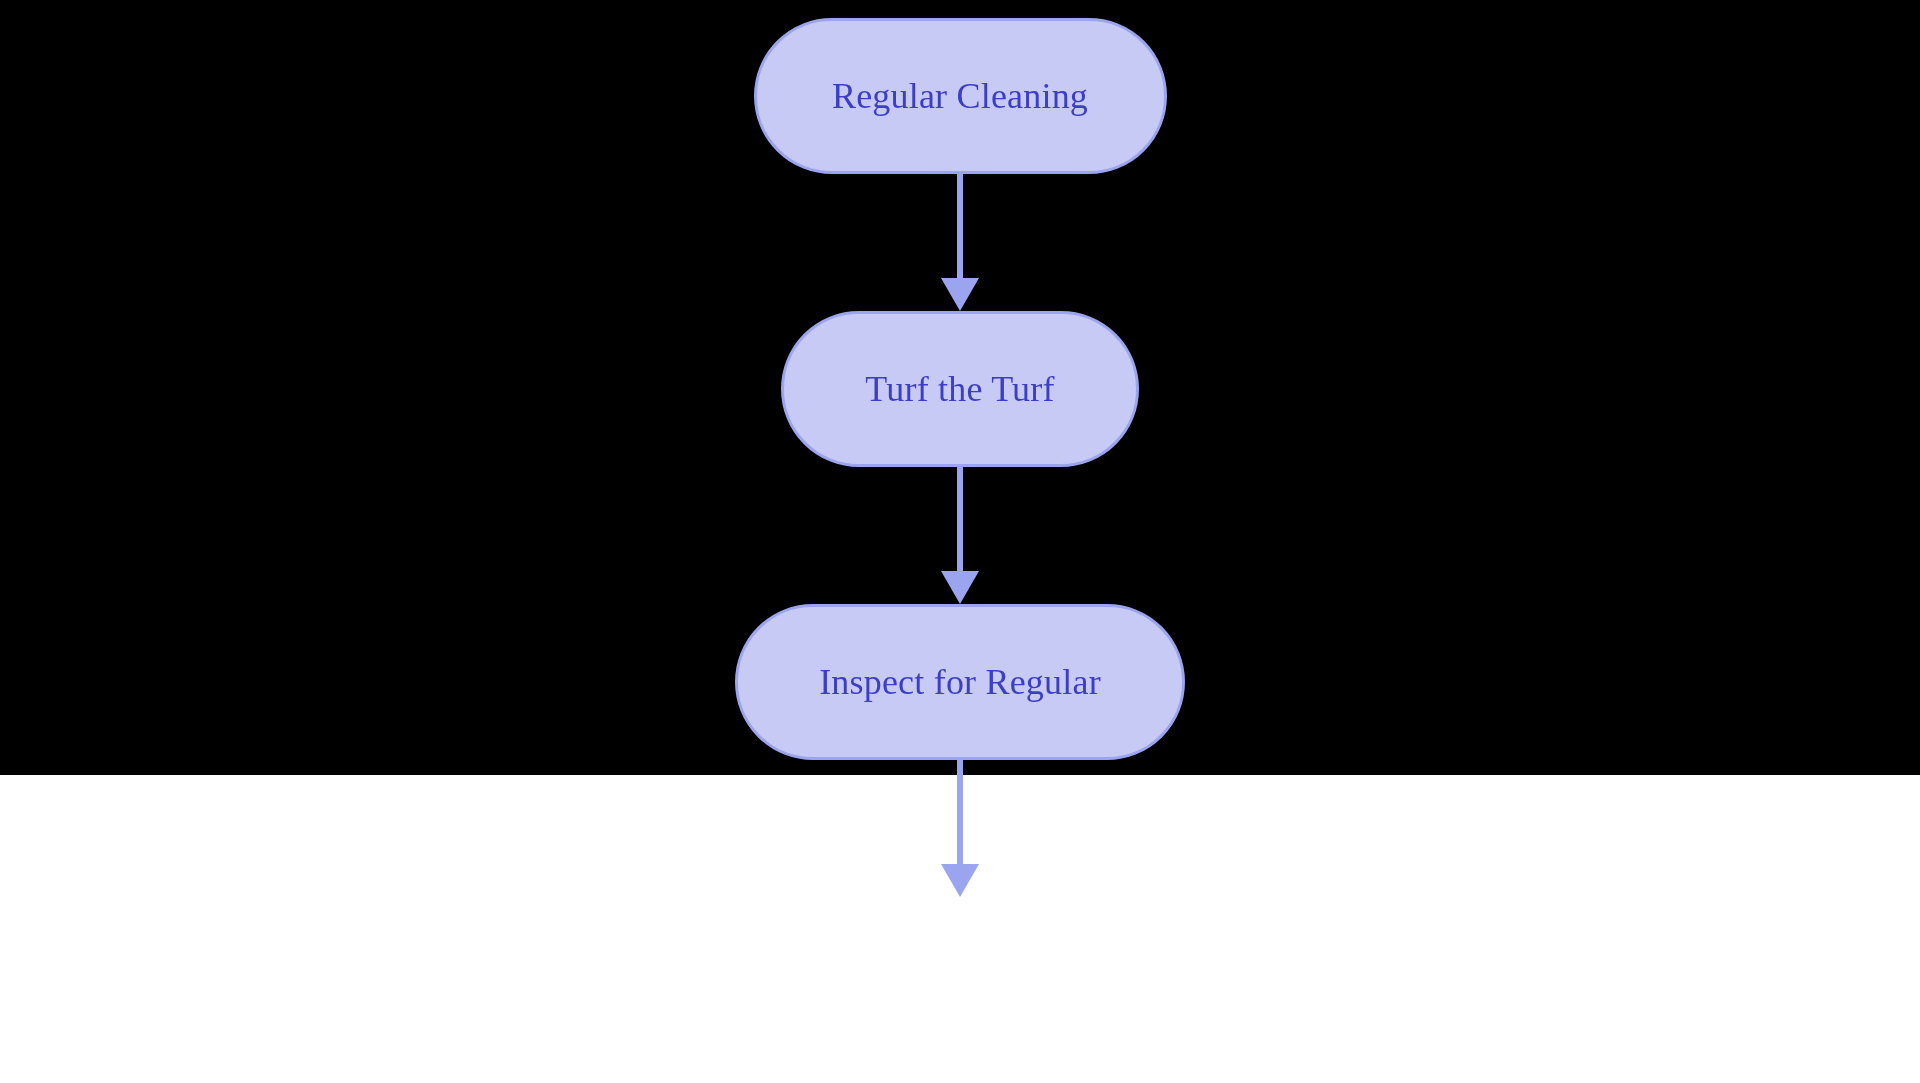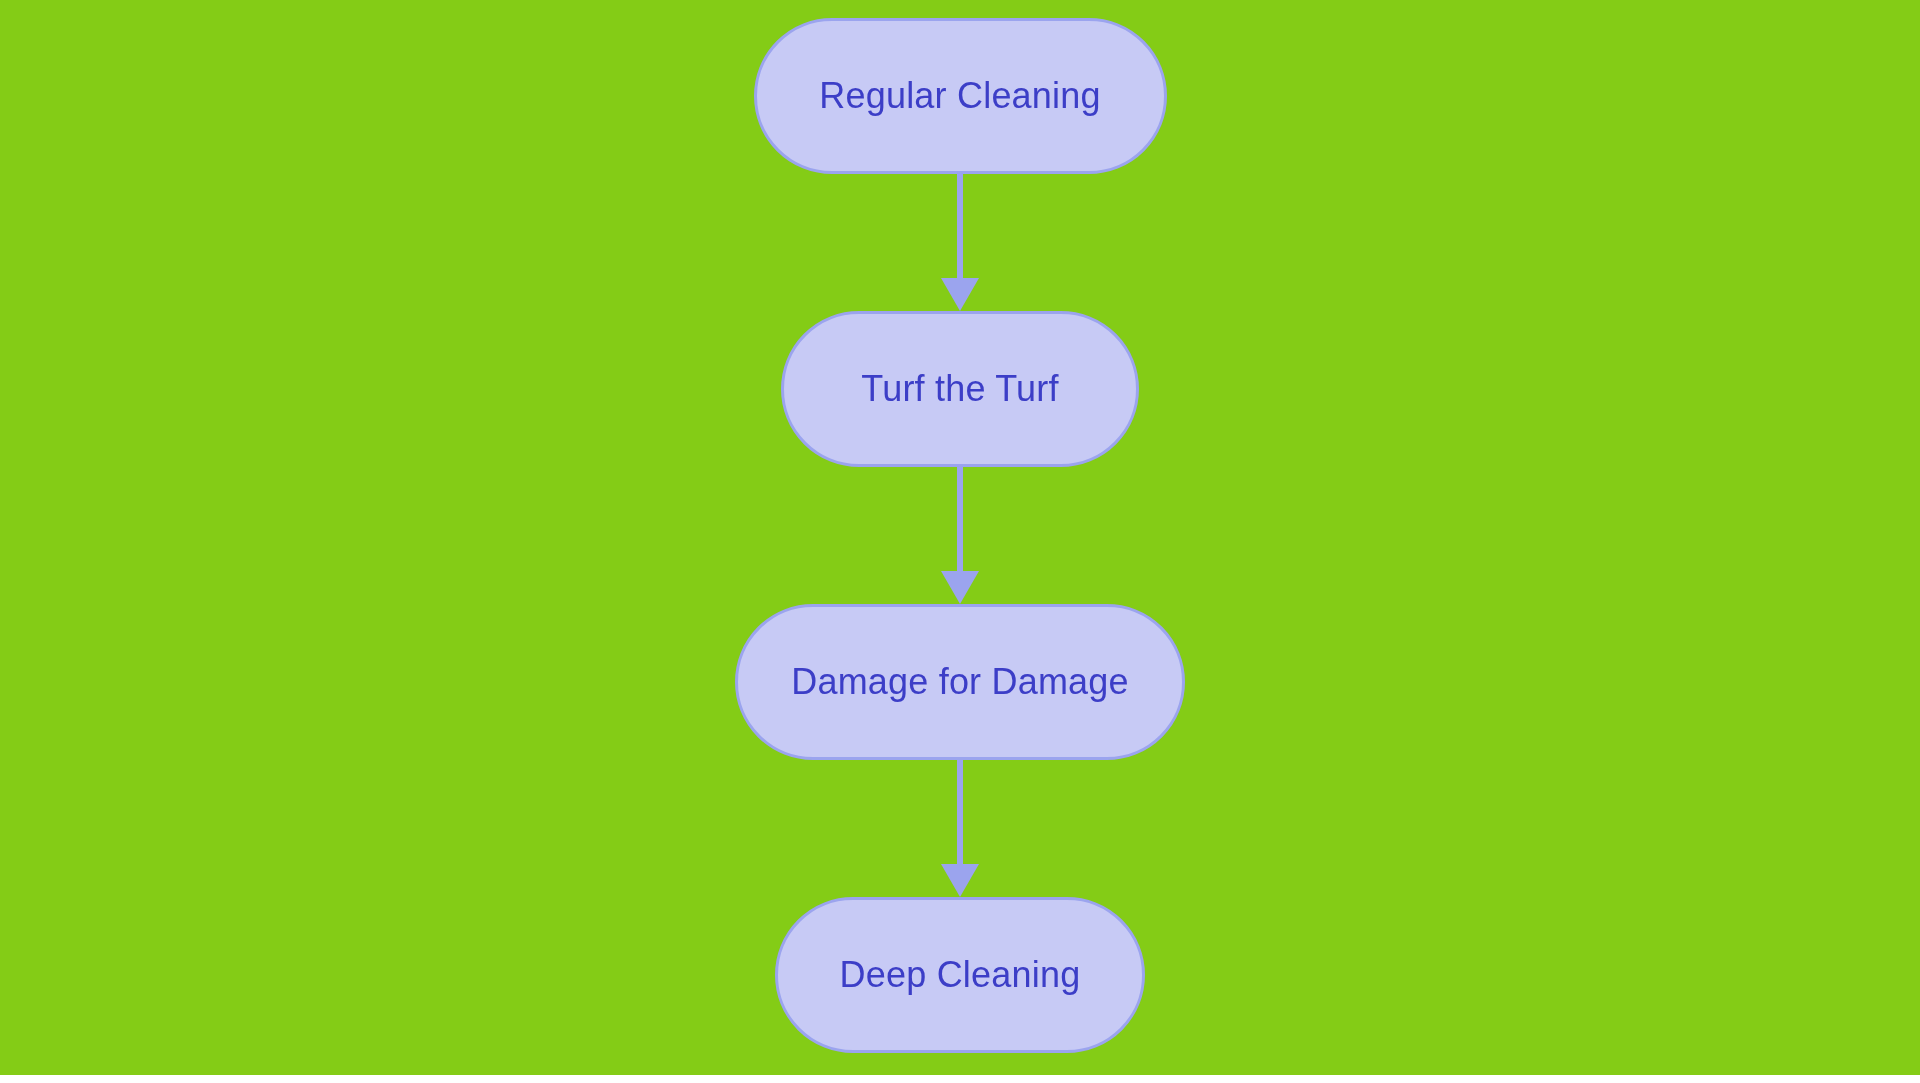--- a/index.html
+++ b/index.html
@@ -8,22 +8,23 @@
     width: 1920px;
     height: 1083px;
     background: #ffffff;
     font-family: "Liberation Sans", "DejaVu Sans", sans-serif;
     overflow: hidden;
   }
 
   .canvas {
     position: relative;
     width: 1920px;
-    height: 1075px;
-    background: #84cc16;
+    height: 775px;
+    background: #000000;
+    font-family: Liberation Serif, serif;
   }
 
   .flow-column {
     position: absolute;
     left: 50%;
     top: 18px;
     transform: translateX(-50%);
     display: flex;
     flex-direction: column;
     align-items: center;
@@ -86,26 +87,23 @@
     <div class="flow-node" style="width: 358px;">
       <span>Turf the Turf</span>
     </div>
 
     <div class="flow-arrow">
       <div class="arrow-stem"></div>
       <div class="arrow-head"></div>
     </div>
 
     <div class="flow-node" style="width: 450px;">
-      <span>Damage for Damage</span>
+      <span>Inspect for Regular</span>
     </div>
 
     <div class="flow-arrow">
       <div class="arrow-stem"></div>
       <div class="arrow-head"></div>
     </div>
 
-    <div class="flow-node" style="width: 370px;">
-      <span>Deep Cleaning</span>
-    </div>
 
   </div>
 </div>
 
 </body></html>

